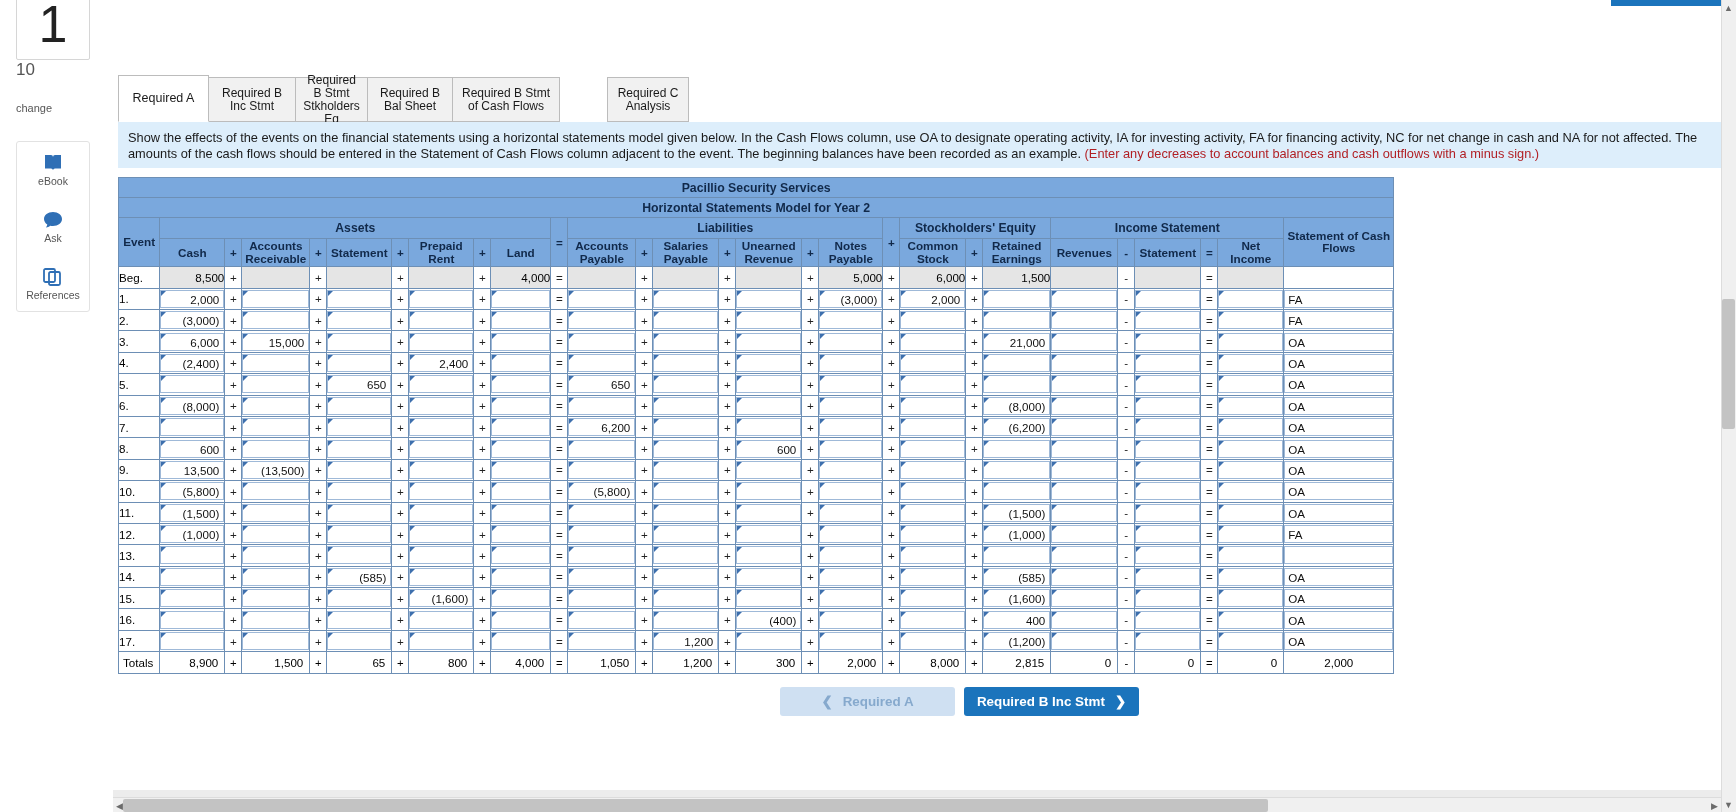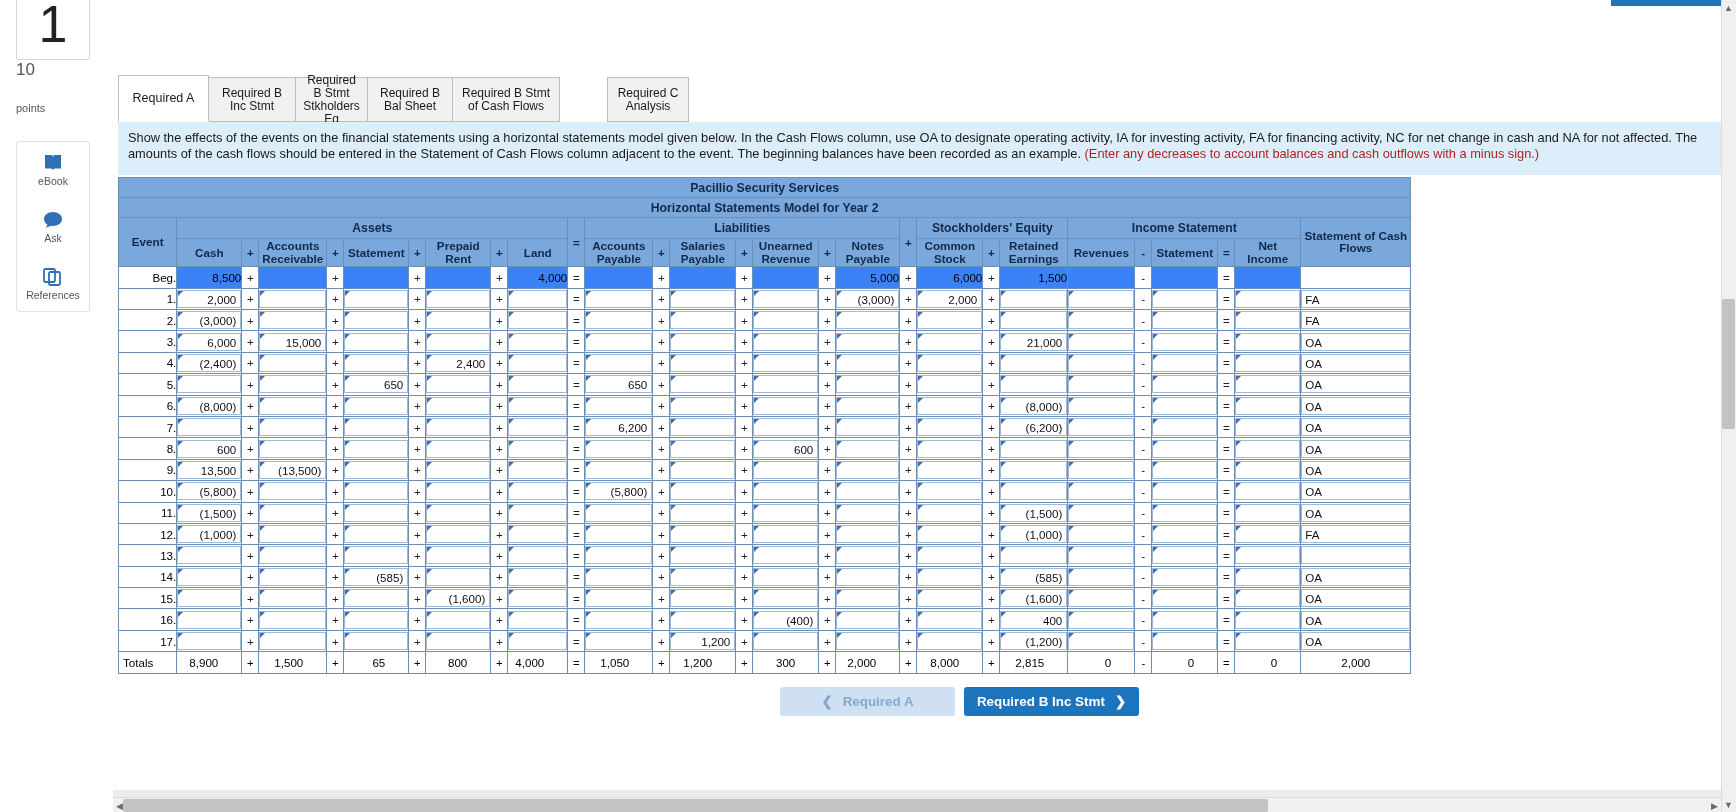--- a/index.html
+++ b/index.html
@@ -59,42 +59,42 @@
   #tab-0 { width:91px; }
   #tab-1 { width:88px; }
   #tab-2 { width:73px; }
   #tab-3 { width:86px; }
   #tab-4 { width:108px; }
   #tab-5 { width:82px;margin-left:48px; }
 
   
   #instructions {
     position:absolute; left:5px; top:122px; width:1618px; min-height:44px;
-    background:#ddeefb; padding:8px 10px 14px 10px;
+    background:#ddeefb; padding:8px 10px 7px 10px;
     font-size:12.8px; line-height:15.5px; color:#1a1a1a;
   }
   #instructions .hl { color:#b11f24; }
 
   
   #ws-wrap { position:absolute; left:5px; top:177px; }
   table.ws { border-collapse:collapse; table-layout:fixed; }
   table.ws td, table.ws th {
     border:1px solid #6d8fb5;
     padding:0; margin:0;
     font-size:11.6px;
     height:21.4px;
     vertical-align:middle;
   }
   .hdr { background:#7aa8dd; color:#11294a; font-weight:bold; text-align:center; }
   .hdr.title { font-size:12.3px; height:20px; }
   .hdr.grp  { font-size:12.2px; }
   .hdr.col  { font-size:11.7px; line-height:12.4px; padding:1px 2px; }
   .op { background:#7aa8dd; color:#11294a; font-weight:bold; text-align:center; font-size:11.3px; width:17px;}
   .opw { background:#ffffff; color:#222; text-align:center; font-size:11.3px; width:17px; border-left:none; border-right:none;}
-  td.evt { background:#ffffff; text-align:right; padding-left:4px; font-size:11.5px; width:38px; }
+  td.evt { background:#ffffff; text-align:left; padding-left:4px; font-size:11.5px; width:38px; }
 
   
   td.cell { background:#ffffff; padding:1px 1px; }
   .inp {
     position:relative;
     border:1px solid #9fb9d8;
     background:#ffffff;
     height:18px;
     text-align:right;
     padding-right:4px;
@@ -103,22 +103,22 @@
     color:#111;
     overflow:hidden;
     white-space:nowrap;
   }
   .inp::before {
     content:""; position:absolute; left:0; top:0;
     border-style:solid; border-width:5px 5px 0 0;
     border-color:#3d6fad transparent transparent transparent;
   }
   .inp.noflag::before { display:none; }
-  td.beg { background:#3b82f6; text-align:right; padding-right:6px; font-size:11.6px;}
-  tr.tot td { background:#ffffff; font-weight:normal; text-align:right; padding-right:23px; height:22px;}
+  td.beg { background:#e5e5e5; text-align:right; padding-right:6px; font-size:11.6px;}
+  tr.tot td { background:#ffffff; font-weight:normal; text-align:right; padding-right:6px; height:22px;}
   tr.tot td.evt { text-align:left; padding-left:4px; }
   tr.tot td.op2 { text-align:center; padding:0; font-size:11.3px;}
   .cf { background:#ffffff; text-align:left; padding-left:4px; font-size:11.5px; }
 
   
   #navbtns { position:absolute; left:667px; top:687px; display:flex; gap:9px; align-items:center; }
   .btn { border:none; border-radius:3px; font-size:13.4px; font-weight:bold; cursor:pointer;
          display:flex; align-items:center; justify-content:center; gap:10px; }
   #btn-prev { width:175px; height:29px; background:#cfe0f2; color:#86a9cd; }
   #btn-next { width:175px; height:29px; background:#1b74bc; color:#ffffff; }
@@ -134,21 +134,21 @@
   #botline { position:absolute; left:113px; right:15px; bottom:15px; height:7px; background:#ececec;}
 </style>
 </head>
 <body>
 
 <div id="left-rail">
   <div id="qnum-box">
     <span class="num">1</span>
   </div>
   <div id="points-val">10</div>
-  <div id="points-lbl">points</div>
+  <div id="points-lbl">change</div>
 
   <div id="tool-panel">
     <div class="tool-item">
       <span class="tool-ico">
         <svg width="20" height="18" viewBox="0 0 20 18">
             <path d="M2 1h6a2 2 0 012 2v13a2 2 0 00-2-1.5H2z" fill="#2f6fb5"></path>
             <path d="M18 1h-6a2 2 0 00-2 2v13a2 2 0 012-1.5h6z" fill="#2f6fb5"></path>
           </svg>
       </span>
       <span class="tlabel">eBook</span>

